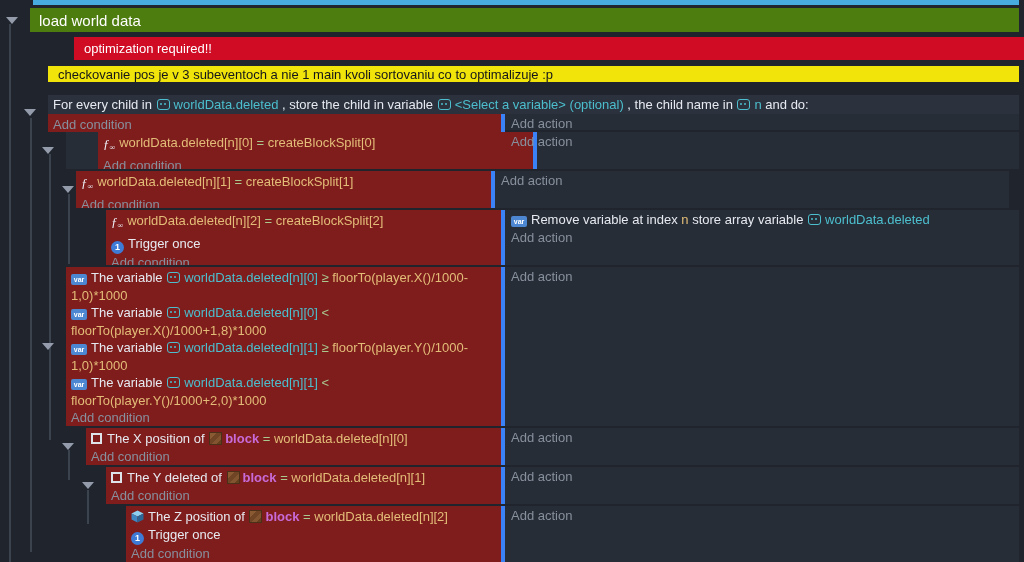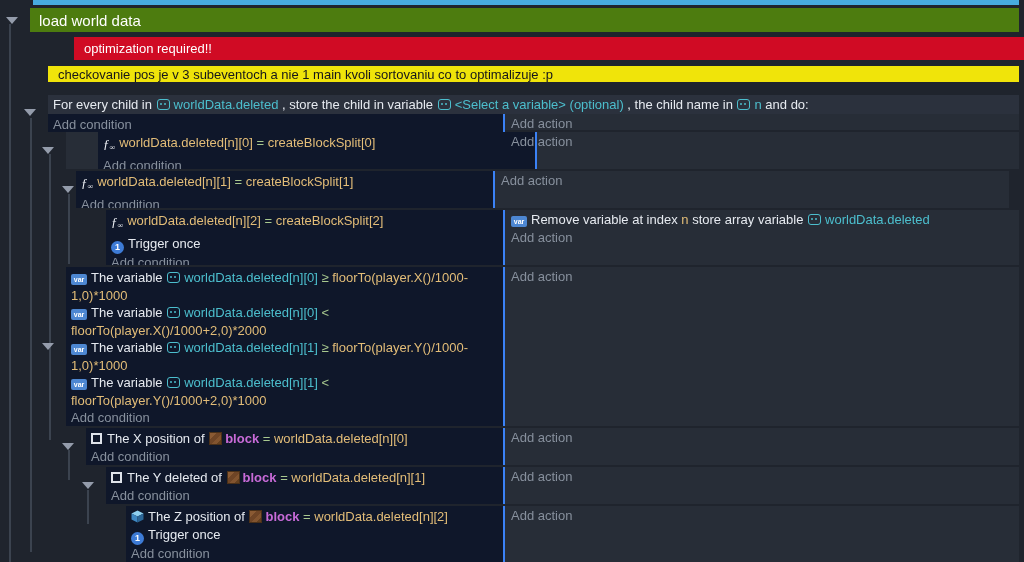--- a/index.html
+++ b/index.html
@@ -16,22 +16,22 @@
   .row{position:absolute;}
   .row-sliver{background:#47ace0;}
   .row-group{background:#4d7c0f;color:#ffffff;font-size:15px;font-weight:500;
              display:flex;align-items:center;padding-left:9px;box-sizing:border-box;}
   .row-comment{display:flex;align-items:center;padding-left:10px;box-sizing:border-box;font-size:13px;}
   .theme-red{background:#d00b24;color:#ffffff;margin-left:26px;}
   .theme-yellow{background:#f0e40a;color:#15161a;}
   .row-event{background:#272d37;}
   .fe-sentence{position:absolute;left:0;right:0;top:0;height:19px;background:#2b313d;
                padding:2px 0 0 5px;white-space:nowrap;overflow:hidden;box-sizing:border-box;}
-  .cond-box{position:absolute;left:0;top:0;bottom:0;background:#0f172a;
-            border-right:2px solid #3b82f6;box-sizing:border-box;padding:2px 4px 16px 5px;overflow:hidden;}
+  .cond-box{position:absolute;left:0;top:0;bottom:0;background:#7f1d1d;
+            border-right:4px solid #3b82f6;box-sizing:border-box;padding:2px 4px 16px 5px;overflow:hidden;}
   .fe-condbox{top:19px;}
   .action-box{position:absolute;top:0;bottom:0;right:0;padding:1px 0 0 4px;overflow:hidden;}
   .fe-actionbox{top:19px;}
   .line{line-height:17.5px;white-space:nowrap;overflow:hidden;}
   .addline{line-height:17.5px;color:#87909d;cursor:pointer;white-space:nowrap;}
   .seg-w{color:#e6eaf0;}
   .seg-teal{color:#4cbecd;}
   .seg-or{color:#e3bd78;}
   .seg-gr{color:#a9c98f;}
   .seg-pu{color:#c86bd8;font-weight:bold;}
@@ -127,21 +127,21 @@
         </div>
       </div>
       <div class="row row-event" style="left: 66px; top: 267px; width: 953px; height: 159px;">
         <div class="cond-box" style="width: 439px;">
           <div class="condition">
             <div class="line"><span class="ic ic-var">var</span><span class="seg-w">The variable </span><span class="ic ic-varchip"></span><span class="seg-teal">worldData.deleted[n][0] </span><span class="seg-gr">≥ </span><span class="seg-or"> floorTo(player.X()/1000-</span></div>
             <div class="line"><span class="seg-or">1,0)*1000</span></div>
           </div>
           <div class="condition">
             <div class="line"><span class="ic ic-var">var</span><span class="seg-w">The variable </span><span class="ic ic-varchip"></span><span class="seg-teal">worldData.deleted[n][0] </span><span class="seg-gr">&lt;</span></div>
-            <div class="line"><span class="seg-or">floorTo(player.X()/1000+2,0)*2000</span></div>
+            <div class="line"><span class="seg-or">floorTo(player.X()/1000+1,8)*1000</span></div>
           </div>
           <div class="condition">
             <div class="line"><span class="ic ic-var">var</span><span class="seg-w">The variable </span><span class="ic ic-varchip"></span><span class="seg-teal">worldData.deleted[n][1] </span><span class="seg-gr">≥ </span><span class="seg-or"> floorTo(player.Y()/1000-</span></div>
             <div class="line"><span class="seg-or">1,0)*1000</span></div>
           </div>
           <div class="condition">
             <div class="line"><span class="ic ic-var">var</span><span class="seg-w">The variable </span><span class="ic ic-varchip"></span><span class="seg-teal">worldData.deleted[n][1] </span><span class="seg-gr">&lt;</span></div>
             <div class="line"><span class="seg-or">floorTo(player.Y()/1000+2,0)*1000</span></div>
           </div>
           <div class="addline">Add condition</div>

